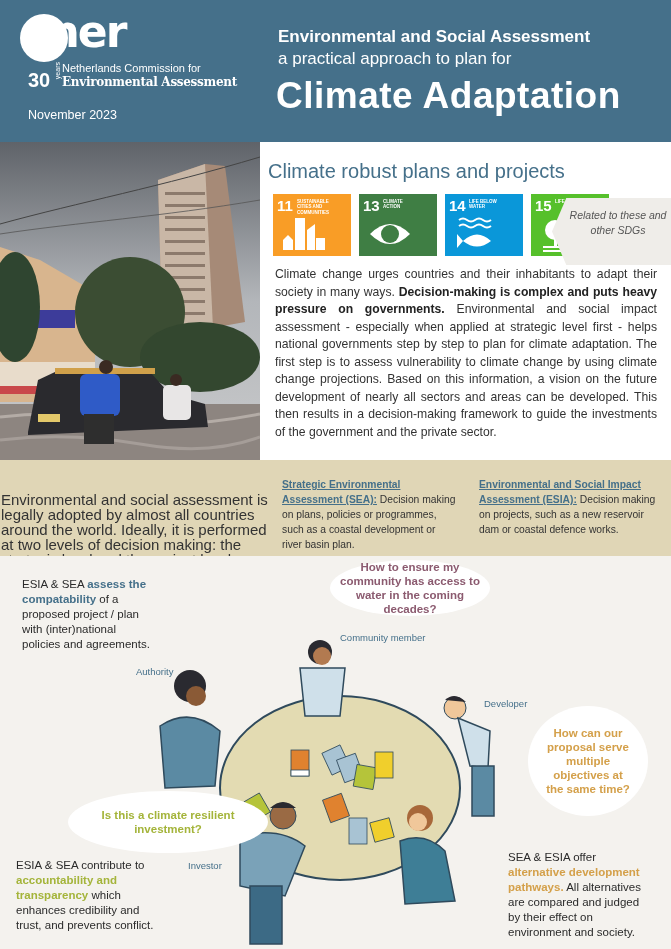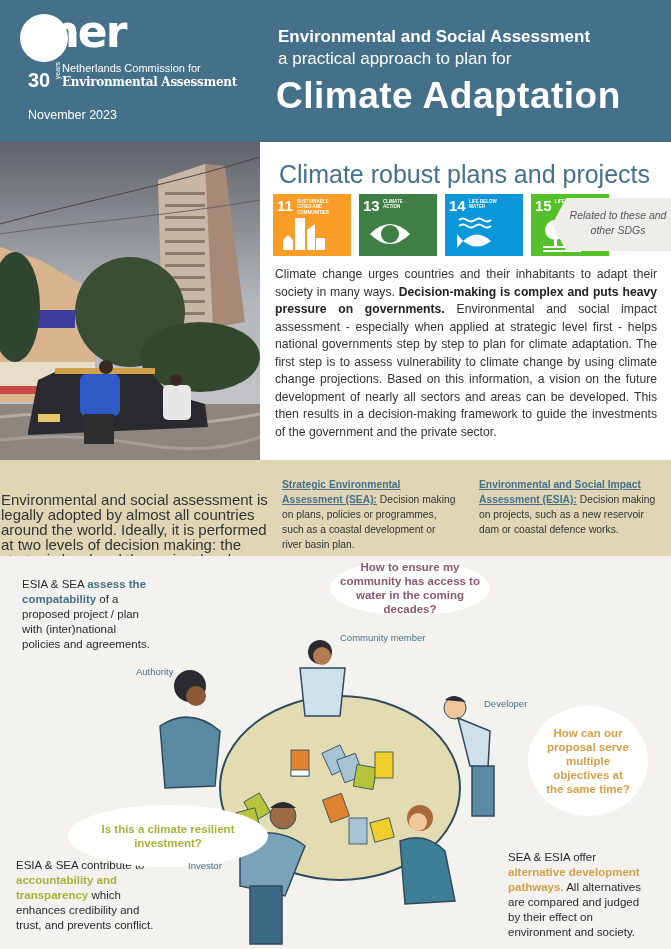--- a/index.html
+++ b/index.html
@@ -20,27 +20,27 @@
   .h-sub1 { position: absolute; left: 278px; top: 27px; font-size: 17px; font-weight: bold; white-space: nowrap; }
   .h-sub2 { position: absolute; left: 278px; top: 49px; font-size: 17px; white-space: nowrap; }
   .h-title { position: absolute; left: 276px; top: 75px; font-size: 37px; font-weight: bold; white-space: nowrap; letter-spacing: 0.5px; }
 
   
   .photo { position: absolute; left: 0; top: 142px; width: 260px; height: 318px; overflow: hidden; background: linear-gradient(#6f7378 0%, #9a9ea3 30%, #b9bbbd 55%, #8b8680 75%, #7e7a75 100%); }
   .photo svg { position: absolute; left: 0; top: 0; }
 
   
   .intro { position: absolute; left: 260px; top: 142px; width: 411px; height: 318px; background: #fff; }
-  .intro-title { position: absolute; left: 19px; top: 18px; font-size: 25px; color: #45708a; white-space: nowrap; }
+  .intro-title { position: absolute; left: 8px; top: 18px; font-size: 20px; color: #45708a; white-space: nowrap; }
   .sdgs { position: absolute; left: 13px; top: 52px; display: flex; gap: 8px; }
   .sdg { width: 78px; height: 62px; color: #fff; position: relative; }
   .sdg-num { position: absolute; left: 4px; top: 3px; font-size: 15px; font-weight: bold; }
   .sdg-lbl { position: absolute; left: 24px; top: 5px; font-size: 4.5px; font-weight: bold; line-height: 1.2; width: 36px; text-transform: uppercase; }
   .sdg-ico { position: absolute; left: 10px; top: 22px; width: 42px; height: 36px; }
-  .sdg-note { position: absolute; left: 292px; top: 56px; width: 119px; height: 53px; background: #efede9; clip-path: polygon(12% 0, 100% 0, 100% 100%, 12% 100%, 0 50%); }
+  .sdg-note { position: absolute; left: 292px; top: 56px; width: 119px; height: 67px; background: #efede9; clip-path: polygon(12% 0, 100% 0, 100% 100%, 12% 100%, 0 50%); }
   .sdg-note span { position: absolute; left: 16px; top: 10px; width: 100px; font-size: 10.5px; font-style: italic; color: #555; text-align: center; line-height: 1.4; }
   .intro-body { position: absolute; left: 15px; top: 124px; width: 382px; font-size: 12.2px; line-height: 17.5px; color: #333; text-align: justify; }
   .intro-body b { color: #222; }
 
   
   .band { position: absolute; left: 0; top: 460px; width: 671px; height: 96px; background: #e0d6b6; }
   .band-title { position: absolute; left: 13px; top: 9px; font-size: 16px; font-weight: bold; color: #45708a; }
   .band-body { position: absolute; left: 1px; top: 32px; width: 270px; font-size: 15px; line-height: 15px; color: #333; }
   .band-col { position: absolute; top: 17px; font-size: 10.3px; line-height: 15px; color: #333; }
   .band-col .lnk { color: #45708a; font-weight: bold; text-decoration: underline; }
@@ -241,19 +241,19 @@
       <path d="M400,285 Q425,275 445,295 L455,345 L405,348 Z" fill="#3e7e96" stroke="#2f4a5c" stroke-width="1.5"></path>
     </g>
   </svg>
 
   <div class="note" style="left:22px;top:21px;width:130px;"><span>ESIA &amp; SEA </span><span class="hl-blue">assess the compatability</span><span> of a proposed project / plan with (inter)national policies and agreements.</span></div>
   <div class="note" style="left:16px;top:302px;width:140px;"><span>ESIA &amp; SEA contribute to </span><span class="hl-green">accountability and transparency</span><span> which enhances credibility and trust, and prevents conflict.</span></div>
   <div class="note" style="left:508px;top:294px;width:145px;"><span>SEA &amp; ESIA offer </span><span class="hl-gold">alternative development pathways.</span><span> All alternatives are compared and judged by their effect on environment and society.</span></div>
 
   <div class="bubble" style="left:528px;top:150px;width:120px;height:110px;color:#d4a04a;padding:8px 16px;">How can our proposal serve multiple objectives at the same time?</div>
   <div class="bubble" style="left:330px;top:4px;width:160px;height:56px;color:#8b5a6f;padding:4px 10px;">How to ensure my community has access to water in the coming decades?</div>
-  <div class="bubble" style="left:68px;top:249px;width:200px;height:62px;color:#a4b43a;padding:4px 30px;">Is this a climate resilient investment?</div>
+  <div class="bubble" style="left:68px;top:235px;width:200px;height:62px;color:#a4b43a;padding:4px 30px;">Is this a climate resilient investment?</div>
 
   <div class="role" style="left:136px;top:110px;">Authority</div>
   <div class="role" style="left:340px;top:76px;">Community member</div>
   <div class="role" style="left:484px;top:142px;">Developer</div>
   <div class="role" style="left:188px;top:304px;">Investor</div>
 </div>
 
 </body></html>

